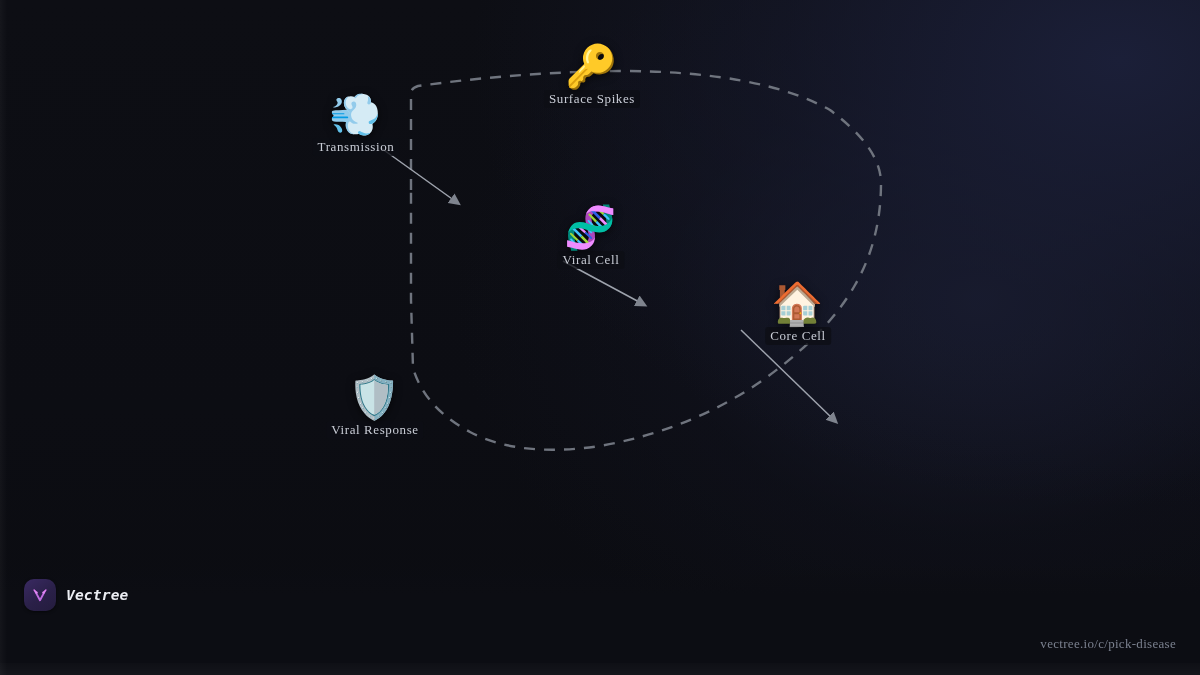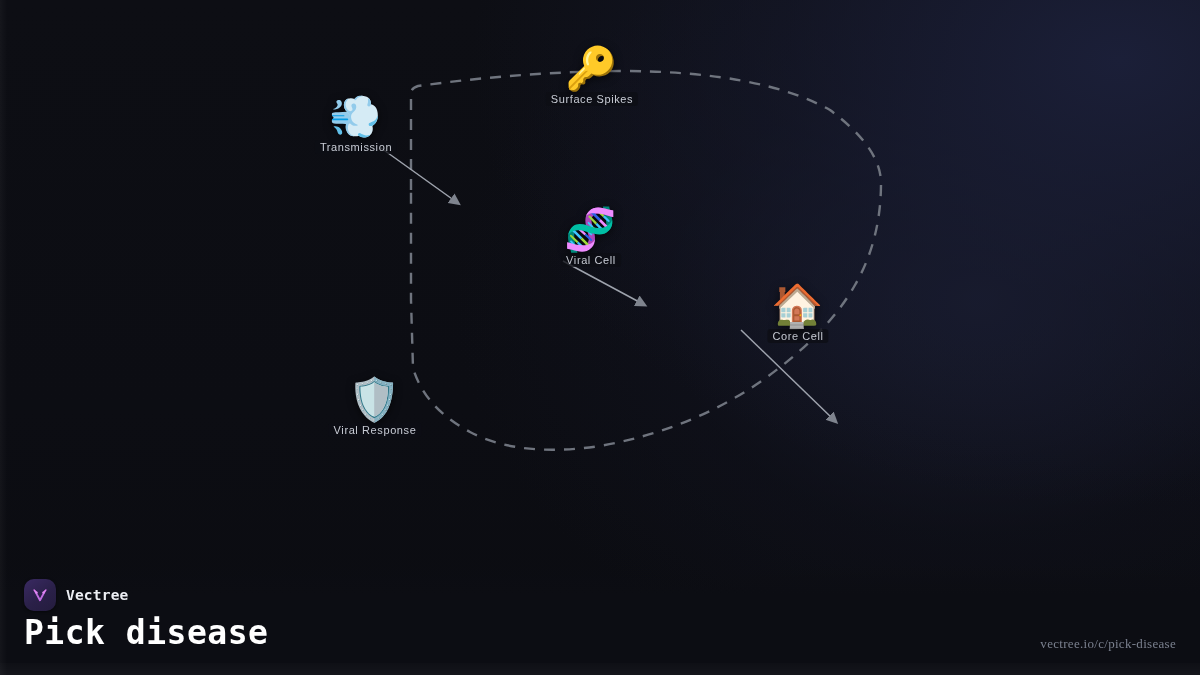--- a/index.html
+++ b/index.html
@@ -28,40 +28,40 @@
     transform:translate(-50%,-50%);
     user-select:none;
   }
   .node-emoji {
     font-size:42px; line-height:46px;
     font-family:"DejaVu Sans", sans-serif;
     text-align:center;
     filter:drop-shadow(0 2px 4px rgba(0,0,0,0.6));
   }
   .node-label {
-    font-family:Liberation Sans, sans-serif;
-    font-size:11px;
+    font-family:Liberation Serif, serif;
+    font-size:13px;
     letter-spacing:0.6px;
     color:#c9cdd6;
     white-space:nowrap;
     background:rgba(13,14,20,0.78);
     padding:1px 5px;
     border-radius:3px;
   }
 
   
   #bottom-bar {
     position:absolute; left:0; right:0; bottom:0;
     height:110px;
     padding:0 24px 0 24px;
     background:linear-gradient(180deg, rgba(13,14,20,0) 0%, #0c0d13 26%, #0c0d13 100%);
   }
   #brand-row {
     position:absolute; left:24px; top:14px;
-    display:flex; align-items:center; gap:10px;
+    display:flex; align-items:center; gap:10px;font-style:italic;
   }
   #brand-logo {
     width:32px; height:32px;
     border-radius:10px;
     background:linear-gradient(145deg,#3a2a63 0%,#2a2048 55%,#241c3e 100%);
     display:flex; align-items:center; justify-content:center;
     box-shadow:0 1px 3px rgba(0,0,0,0.55);
   }
   #brand-name {
     font-family:"DejaVu Sans Mono", monospace;
@@ -156,19 +156,18 @@
         <path d="M5.2 6.4 L10 15.2 L14.8 6.4" fill="none" stroke="#c06de0" stroke-width="1.9" stroke-linecap="round" stroke-linejoin="round"></path>
         <path d="M4.1 5.0 L6.4 7.4" stroke="#e07ff0" stroke-width="1.5" stroke-linecap="round"></path>
         <path d="M15.9 5.0 L13.6 7.4" stroke="#e07ff0" stroke-width="1.5" stroke-linecap="round"></path>
         <circle cx="6.5" cy="7.6" r="1.2" fill="#e38cf5"></circle>
         <circle cx="13.5" cy="7.6" r="1.2" fill="#e38cf5"></circle>
       </svg>
     </div>
     <div id="brand-name">Vectree</div>
   </div>
 
-  <div id="page-title">Pick disease</div>
   <div id="page-url">vectree.io/c/pick-disease</div>
 
   <div id="bar-sheen"></div>
 </div>
 
 <div id="left-sheen"></div>
 
 </body></html>

